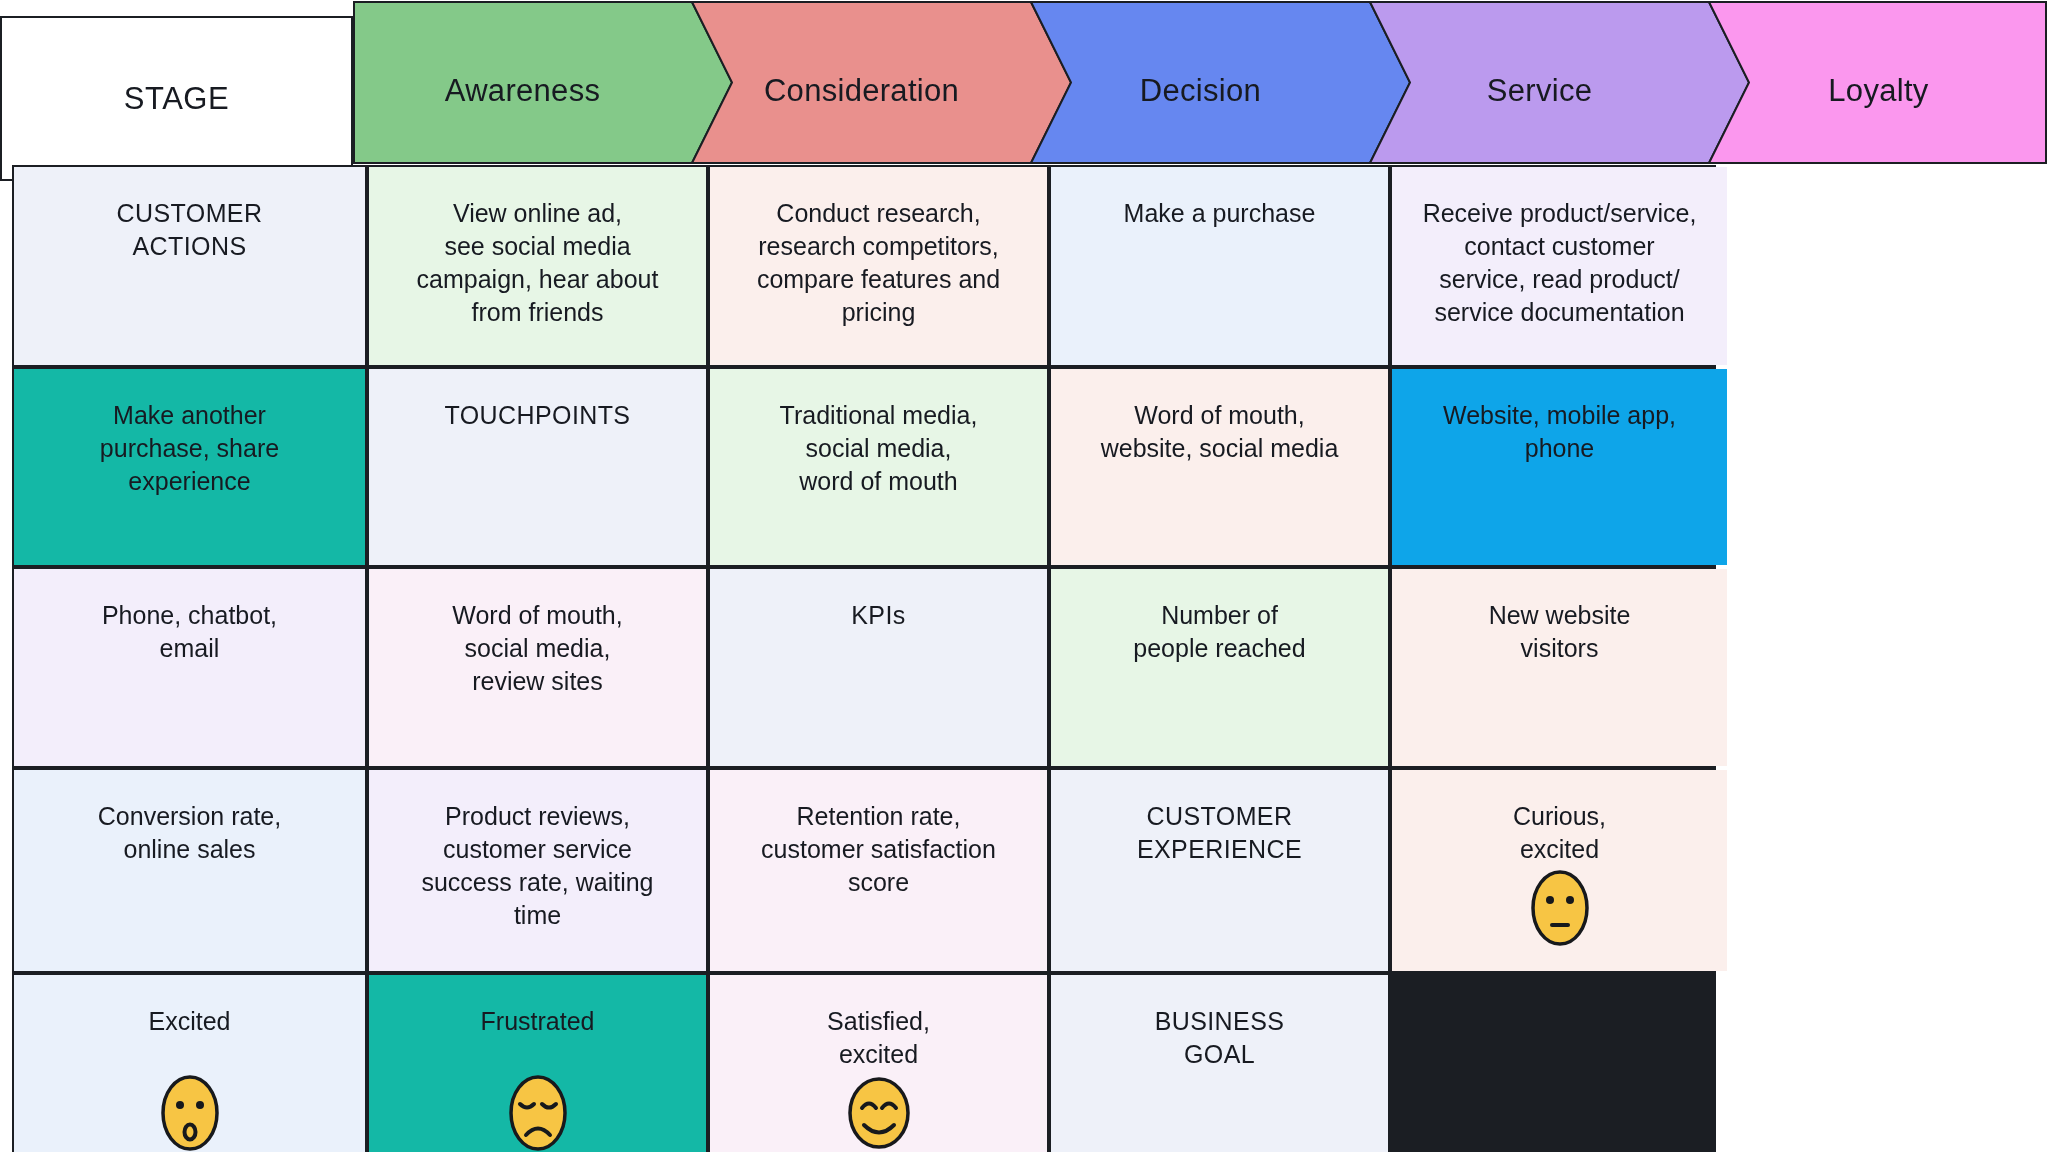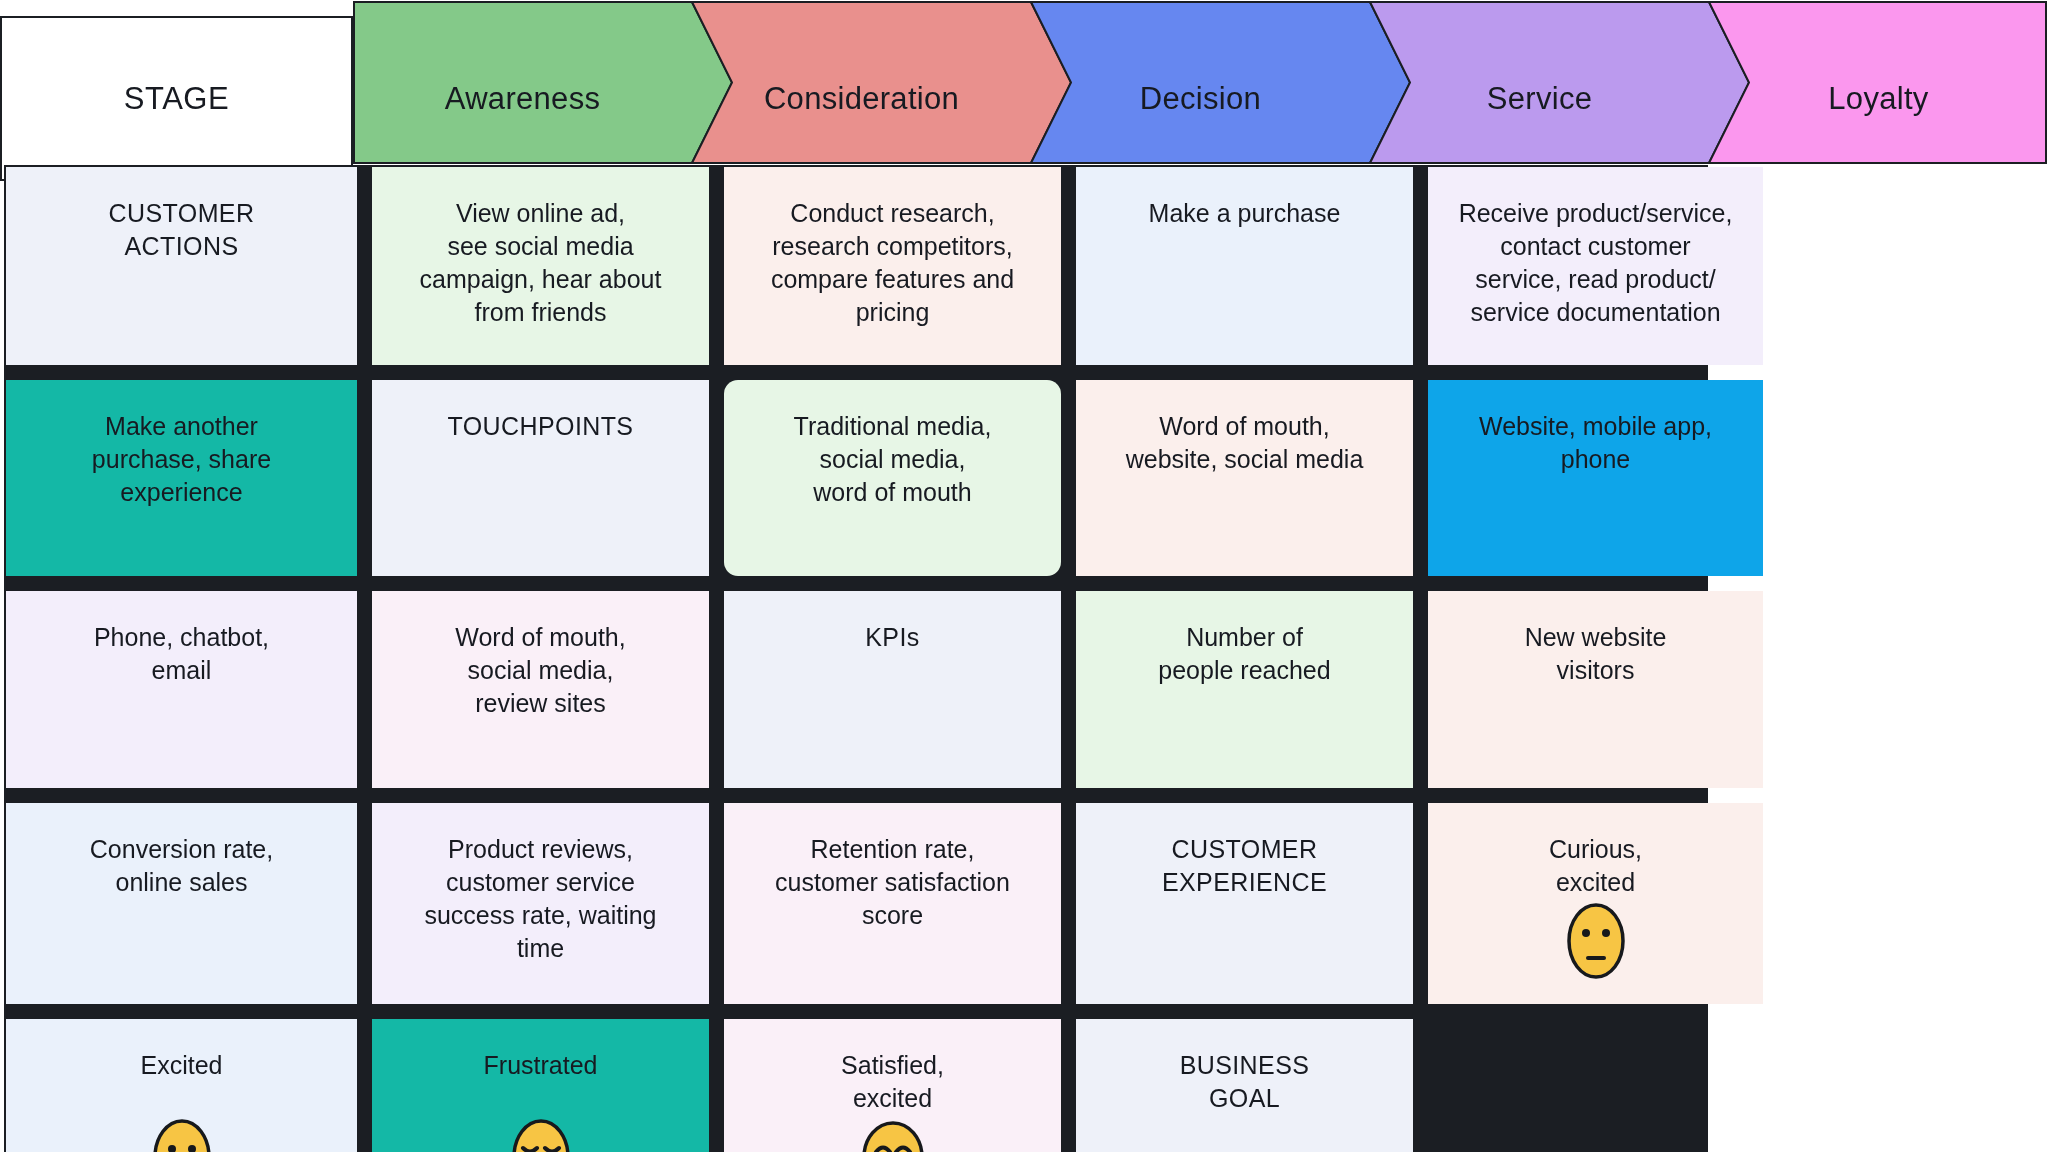--- a/index.html
+++ b/index.html
@@ -11,31 +11,31 @@
   
   .header-row{position:absolute;left:0;top:0;width:2048px;height:165px;}
   .stage-cell{
     position:absolute;left:0;top:16px;width:353px;height:165px;box-sizing:border-box;
     background:#ffffff;border:2px solid #1b1e23;
     display:flex;align-items:center;justify-content:center;
     font-size:31px;letter-spacing:.5px;
   }
   .chevron-svg{position:absolute;left:353px;top:0;width:1695px;height:165px;display:block;}
   .header-label{
-    position:absolute;top:16px;height:165px;width:339px;
+    position:absolute;top:8px;height:165px;width:339px;
     display:flex;align-items:center;justify-content:center;
     font-size:31px;letter-spacing:.3px;pointer-events:none;
   }
   
   .body-grid{
-    position:absolute;left:4px;top:165px;width:1704px;height:987px;box-sizing:border-box;
+    position:absolute;left:12px;top:165px;width:1704px;height:987px;box-sizing:border-box;
     background:#1b1e23;
     display:grid;
     grid-template-columns:351px 337px 337px 337px 335px; 
-    gap:15px;padding:2px;
+    gap:4px;padding:2px;
   }
   .cell{
     position:relative;box-sizing:border-box;
     display:flex;flex-direction:column;align-items:center;
     padding:30px 14px 0 14px;
     font-size:25px;line-height:33px;text-align:center;white-space:pre-line;
   }
   .cell.row-label{letter-spacing:.4px;}
   .emoji{position:absolute;left:50%;transform:translateX(-50%);top:98px;}
 </style>
@@ -73,21 +73,21 @@
 pricing</div></div>
       <div class="cell" style="background: rgb(234, 241, 251);"><div>Make a purchase</div></div>
       <div class="cell" style="background: rgb(243, 238, 251);"><div>Receive product/service,
 contact customer
 service, read product/
 service documentation</div></div>
       <div class="cell" style="background: #14b8a6;"><div>Make another
 purchase, share
 experience</div></div>
       <div class="cell row-label" style="background: rgb(238, 241, 249);">TOUCHPOINTS</div>
-      <div class="cell" style="background: rgb(231, 246, 230); border-radius: 14px;"><div>Traditional media,
+      <div class="cell" style="background: rgb(231, 246, 230);"><div>Traditional media,
 social media,
 word of mouth</div></div>
       <div class="cell" style="background: rgb(251, 239, 236);"><div>Word of mouth,
 website, social media</div></div>
       <div class="cell" style="background: #0ea5e9;"><div>Website, mobile app,
 phone</div></div>
       <div class="cell" style="background: rgb(243, 238, 251);"><div>Phone, chatbot,
 email</div></div>
       <div class="cell" style="background: rgb(250, 240, 248);"><div>Word of mouth,
 social media,

